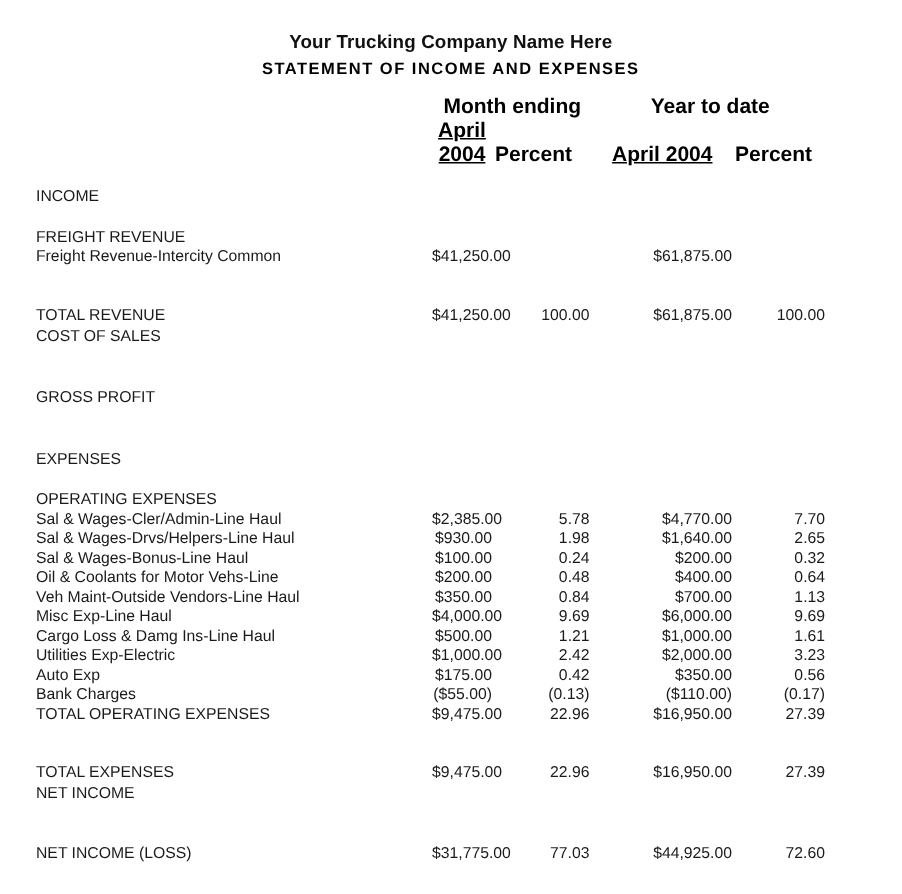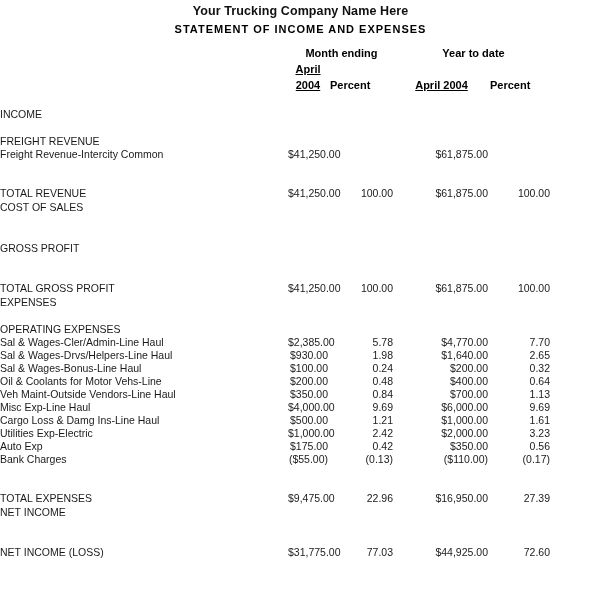--- a/index.html
+++ b/index.html
@@ -17,21 +17,21 @@
     position: relative;
     width: 601px;
     height: 596px;
     background: #ffffff;
     overflow: hidden;
     box-sizing: border-box;
   }
 
   
   .title-block {
-    padding-top: 4px;
+    padding-top: 21px;
     text-align: center;
   }
   .company-name {
     font-size: 12.5px;
     font-weight: bold;
     letter-spacing: 0.1px;
     line-height: 15px;
     color: #111;
   }
   .statement-title {
@@ -58,21 +58,21 @@
   }
   col.c-label { width: 288px; }
   col.c-amt1  { width:  42px; }
   col.c-pct1  { width:  65px; }
   col.c-amt2  { width:  95px; }
   col.c-pct2  { width:  62px; }
   col.c-pad   { width:  49px; }
 
   
   tr.hdr-group td, tr.hdr-sub td {
-    font-size: 11px;
+    font-size: 14px;
     font-weight: bold;
     color: #000;
     height: 16px;
     line-height: 16px;
   }
   tr.hdr-group td.grp {
     text-align: center;
   }
   tr.hdr-sub td.num {
     text-align: center;
@@ -92,21 +92,21 @@
     line-height: 13px;
     color: #1a1a1a;
   }
   tr.row td.num {
     text-align: right;
     padding-right: 2px;
     white-space: nowrap;
   }
   tr.row.blank td { height: 13px; }
 
-  .lbl { white-space: nowrap; }
+  .lbl { white-space: nowrap; padding-left: 24px; }
 
   
   td.lvl0 { padding-left: 32px; font-weight: bold; color: #000; }
   td.lvl1 { padding-left: 44px; font-weight: bold; color: #000; }
   td.lvl2 { padding-left: 57px; }
 
   tr.section td { height: 15px; line-height: 15px; }
 </style>
 </head>
 <body>
@@ -244,28 +244,20 @@
           <td></td>
         </tr>
         <tr class="row blank">
           <td class="lvl2"><span class="lbl"></span></td>
           <td class="num"></td>
           <td class="num"></td>
           <td class="num"></td>
           <td class="num"></td>
           <td></td>
         </tr>
-        <tr class="row">
-          <td class="lvl2"><span class="lbl">TOTAL GROSS PROFIT</span></td>
-          <td class="num">$41,250.00</td>
-          <td class="num">100.00</td>
-          <td class="num">$61,875.00</td>
-          <td class="num">100.00</td>
-          <td></td>
-        </tr>
         <tr class="row section">
           <td class="lvl0"><span class="lbl">EXPENSES</span></td>
           <td class="num"></td>
           <td class="num"></td>
           <td class="num"></td>
           <td class="num"></td>
           <td></td>
         </tr>
         <tr class="row blank">
           <td class="lvl2"><span class="lbl"></span></td>
@@ -356,20 +348,28 @@
           <td></td>
         </tr>
         <tr class="row">
           <td class="lvl2"><span class="lbl">Bank Charges</span></td>
           <td class="num">($55.00)</td>
           <td class="num">(0.13)</td>
           <td class="num">($110.00)</td>
           <td class="num">(0.17)</td>
           <td></td>
         </tr>
+        <tr class="row">
+          <td class="lvl2"><span class="lbl">TOTAL OPERATING EXPENSES</span></td>
+          <td class="num">$9,475.00</td>
+          <td class="num">22.96</td>
+          <td class="num">$16,950.00</td>
+          <td class="num">27.39</td>
+          <td></td>
+        </tr>
         <tr class="row blank">
           <td class="lvl2"><span class="lbl"></span></td>
           <td class="num"></td>
           <td class="num"></td>
           <td class="num"></td>
           <td class="num"></td>
           <td></td>
         </tr>
         <tr class="row blank">
           <td class="lvl2"><span class="lbl"></span></td>

